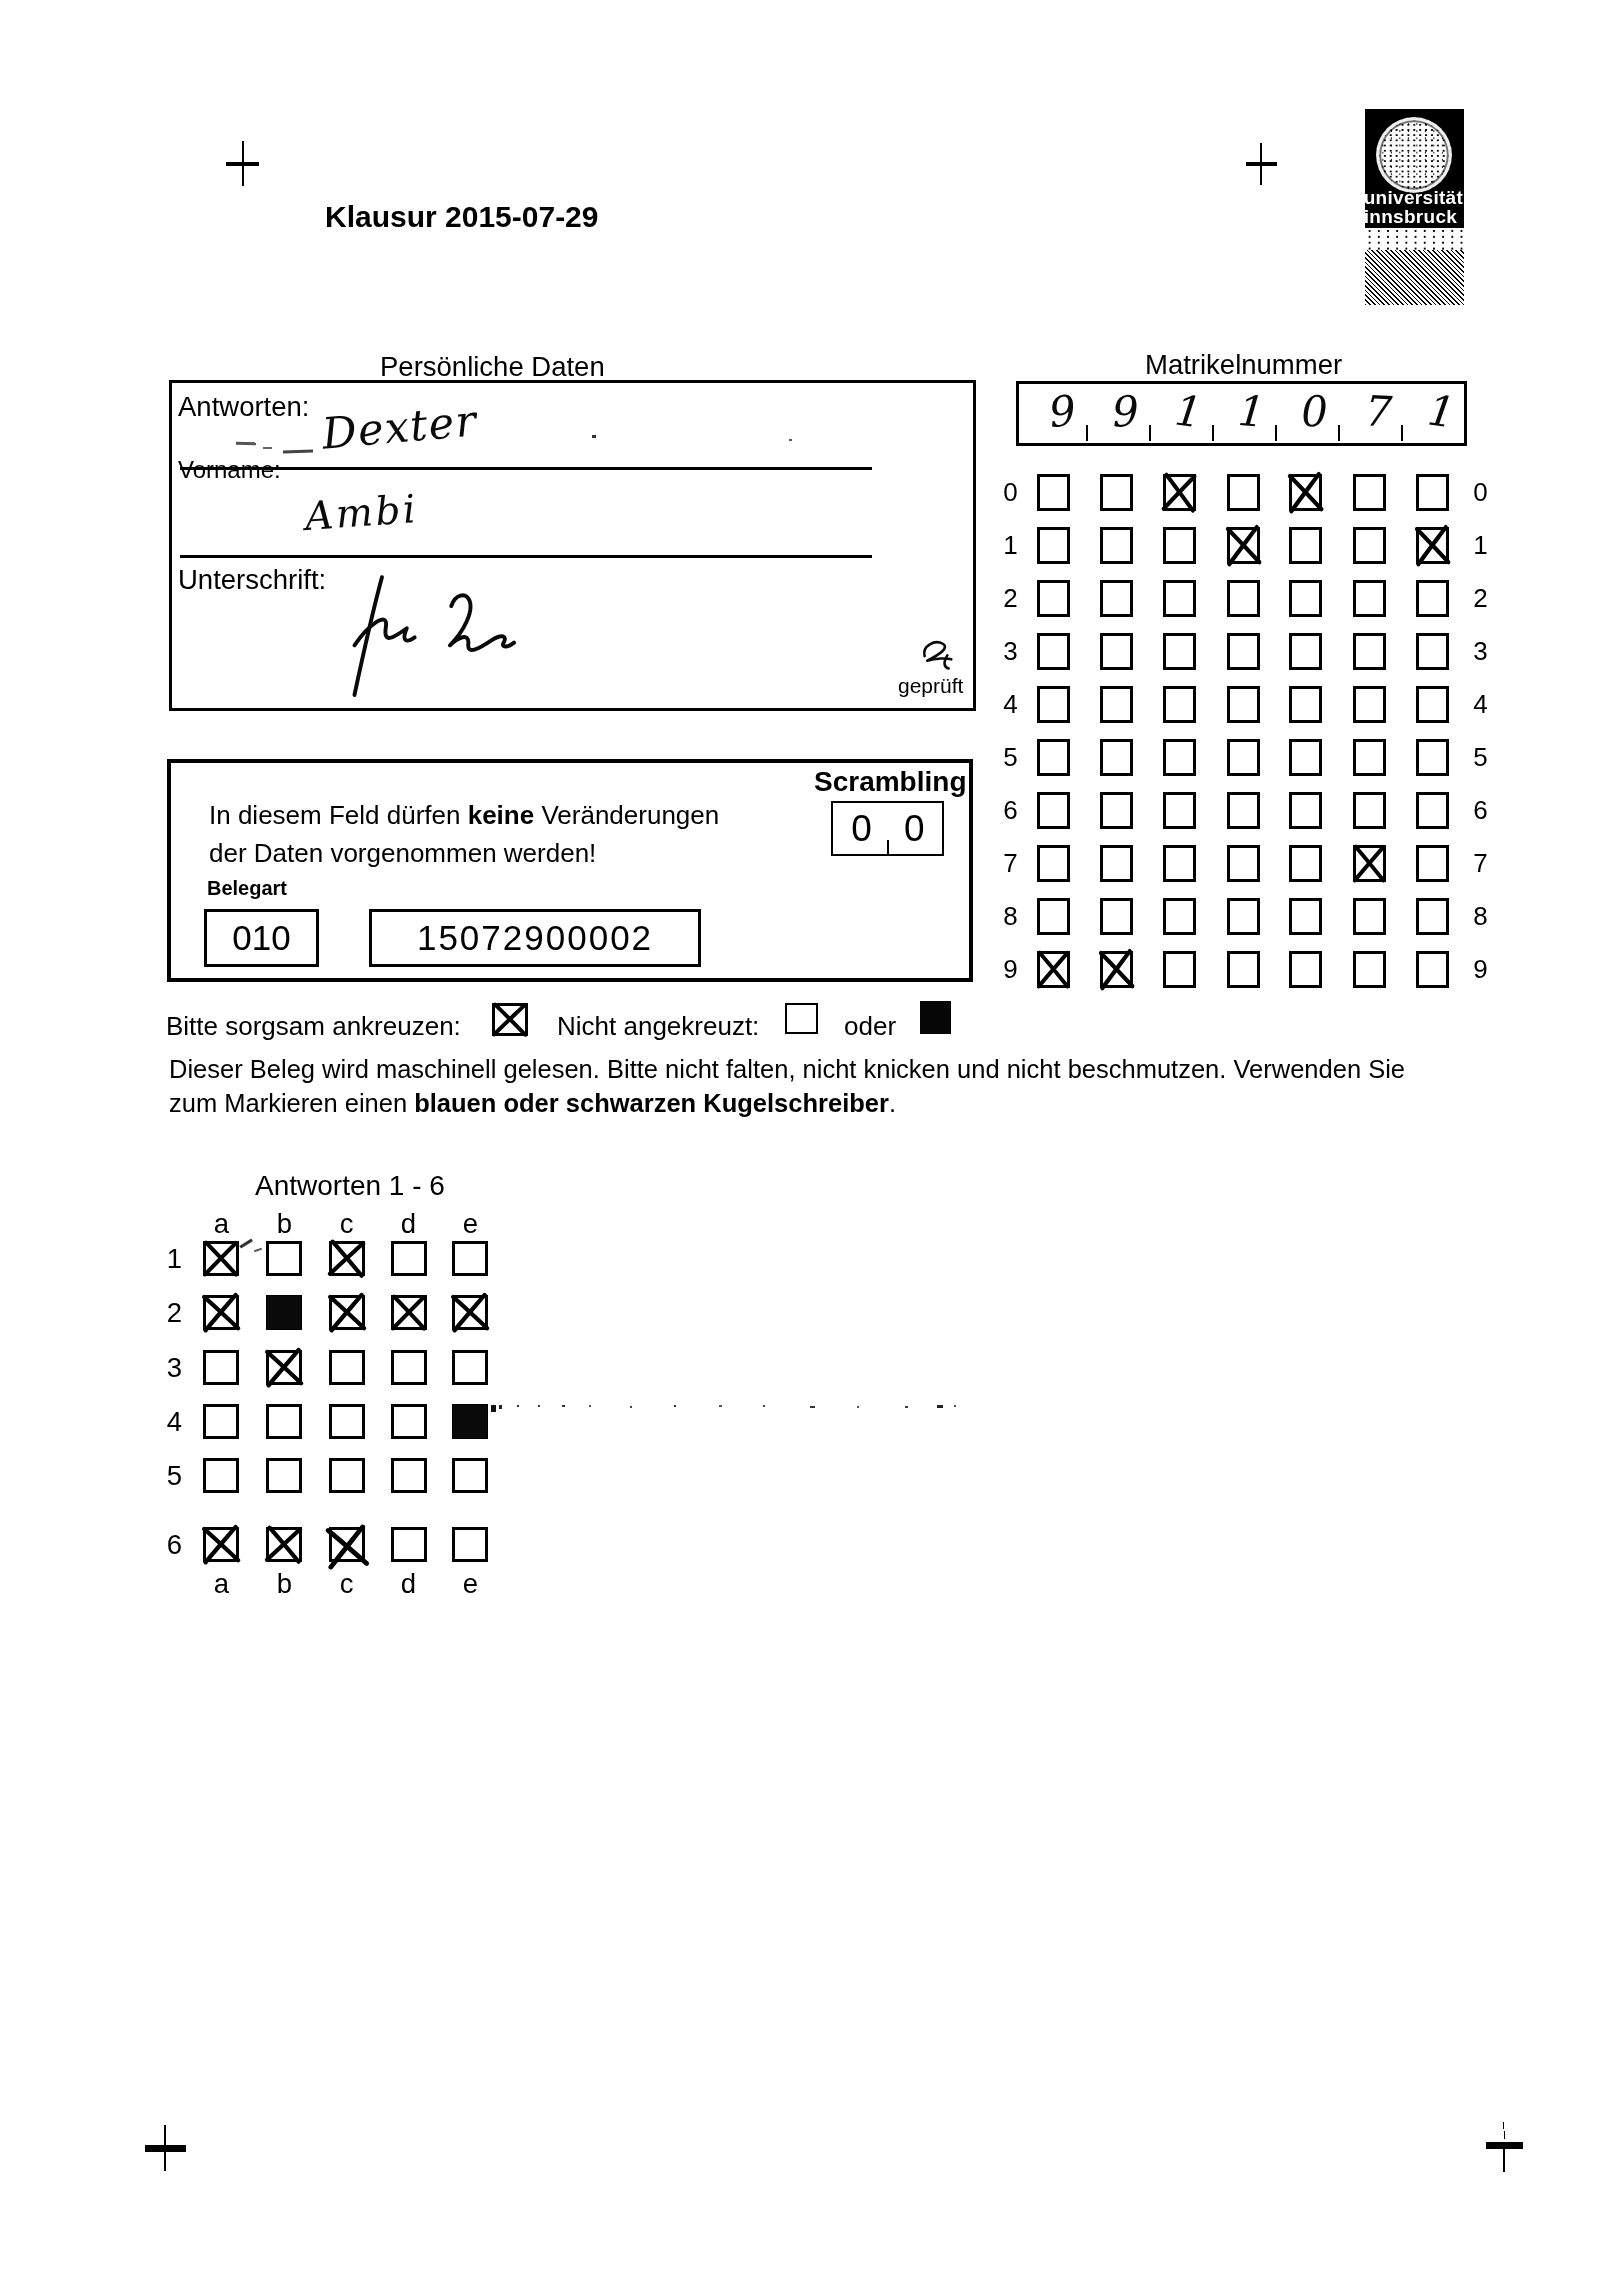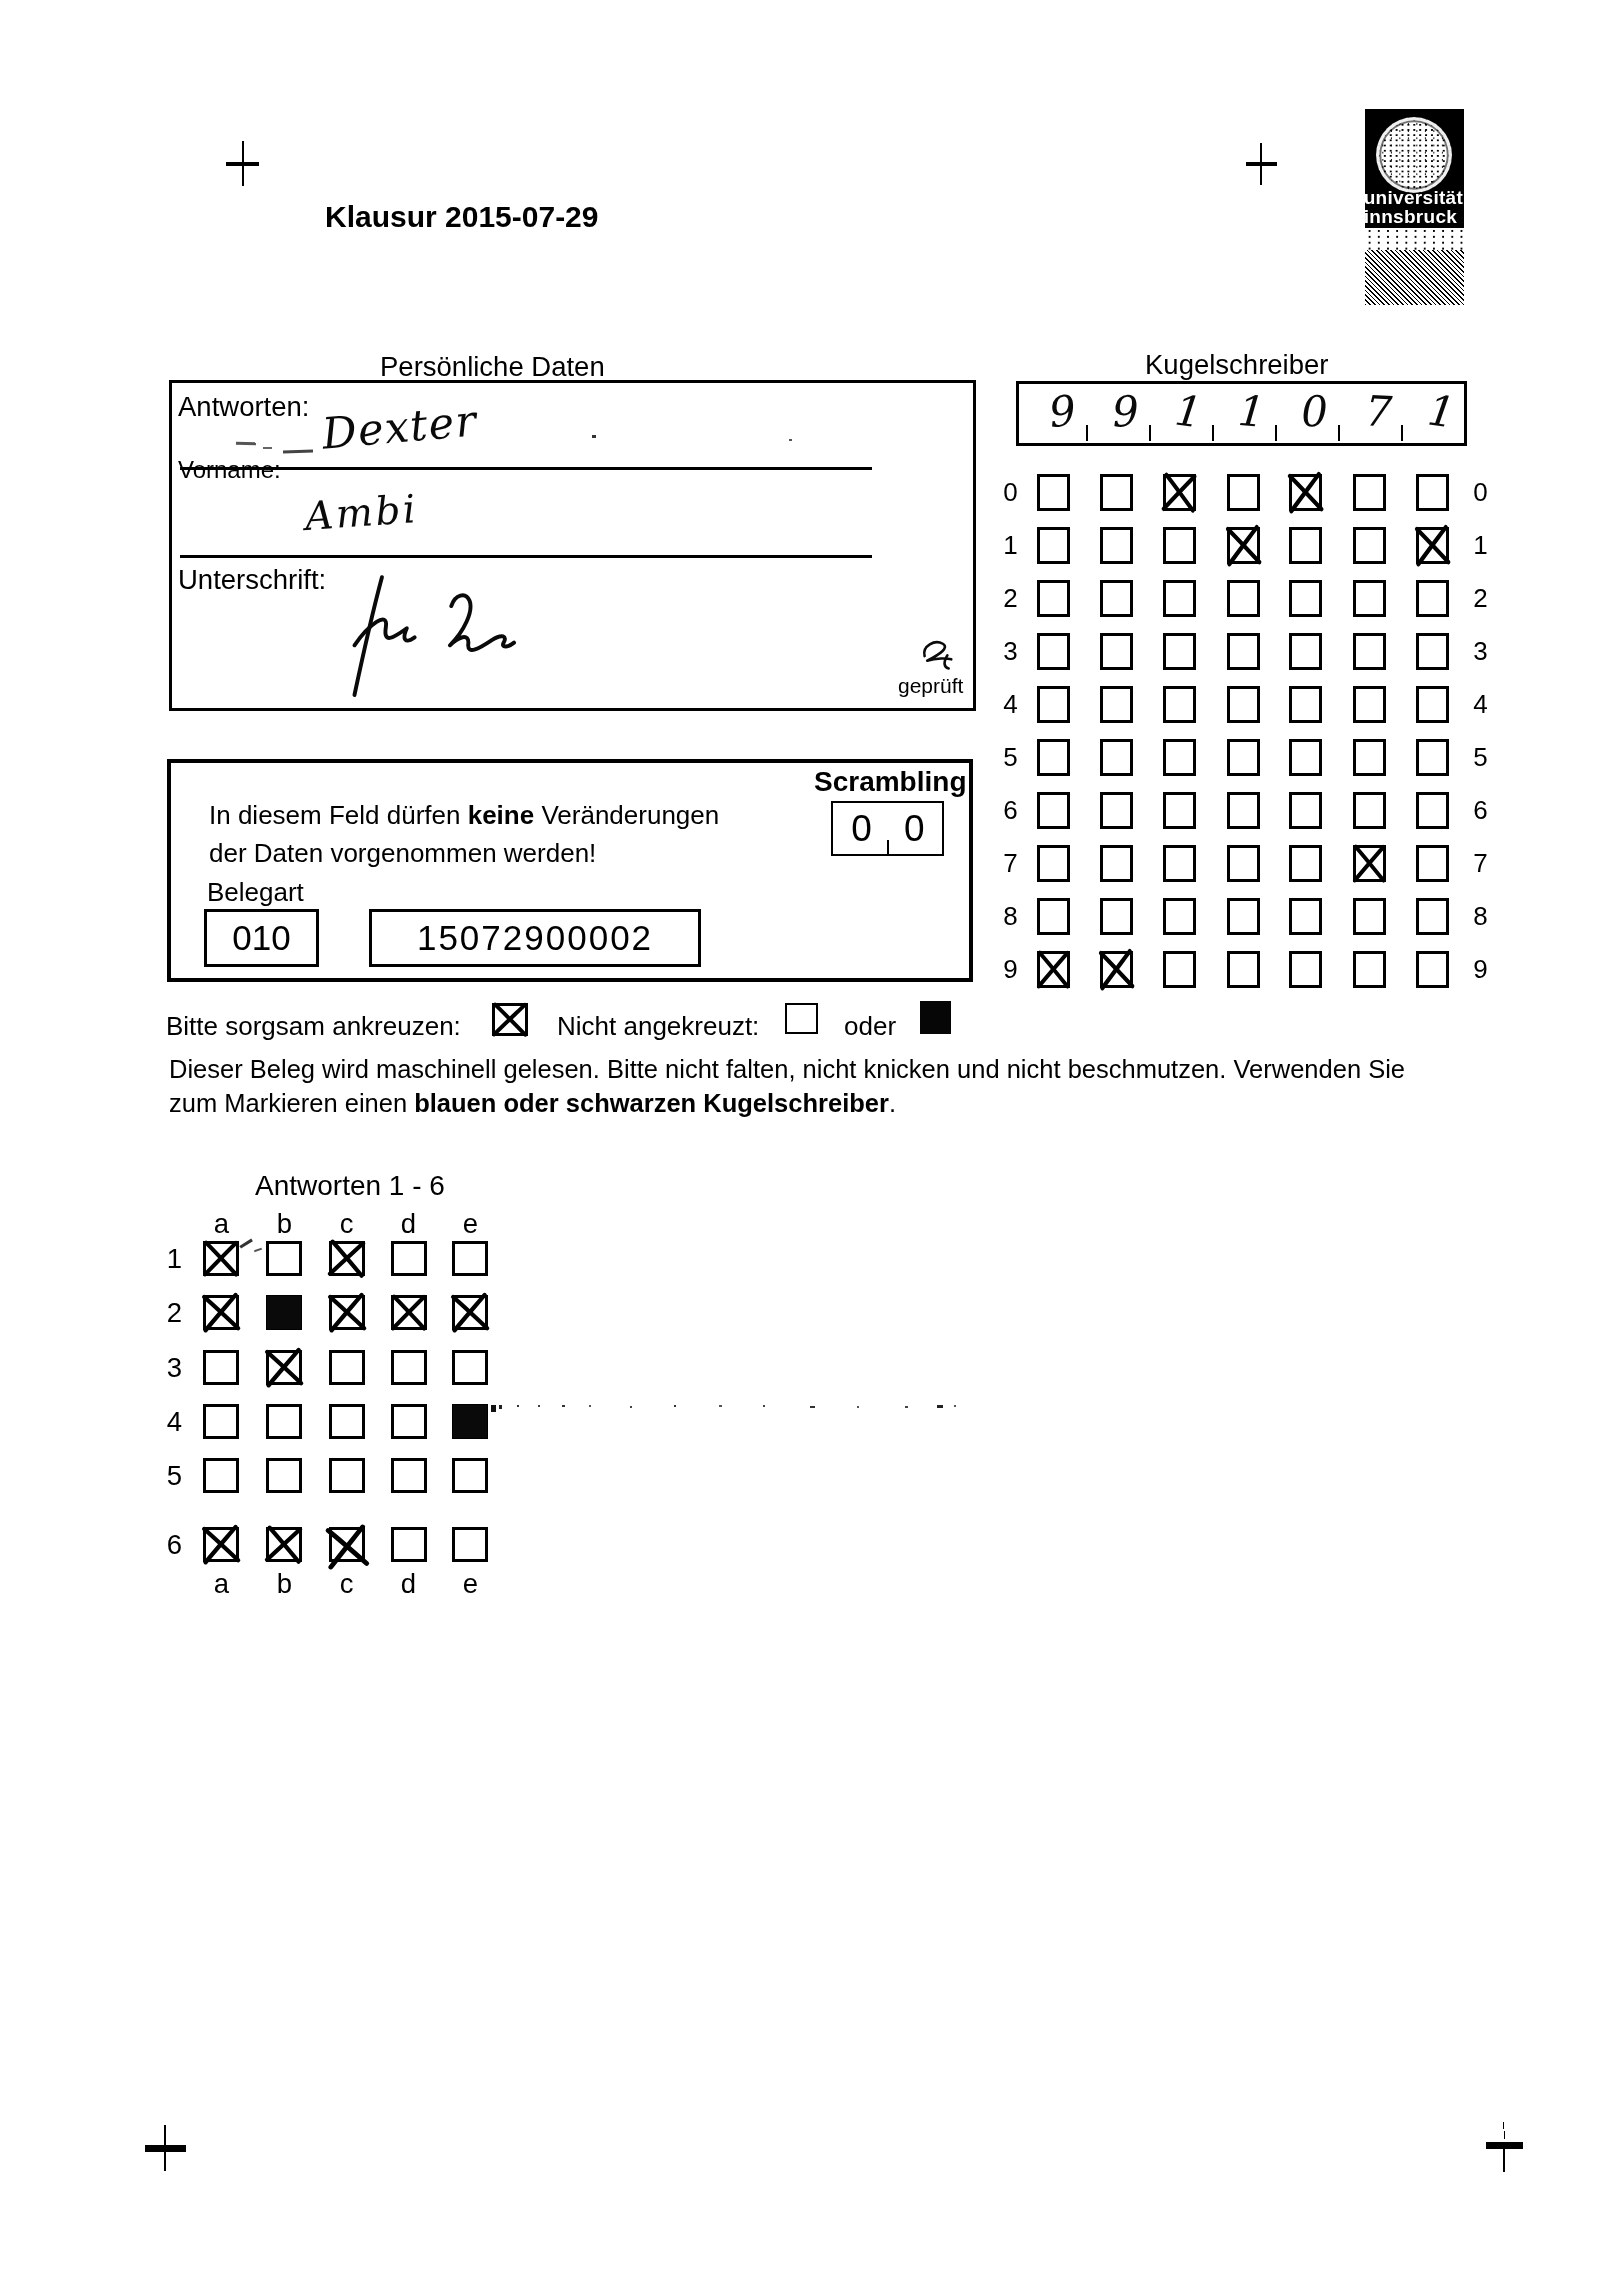--- a/index.html
+++ b/index.html
@@ -95,21 +95,21 @@
     <path d="M84 14 C70 66 56 128 42 194" stroke-width="6"></path>
     <path d="M42 118 C64 86 94 64 90 90 C86 116 100 108 122 92 C114 110 120 116 134 106" stroke-width="6"></path>
     <path d="M190 58 C196 40 212 36 218 50 C224 66 210 96 188 118 C200 106 218 98 216 116 C214 134 234 122 252 110 C268 100 276 104 270 114 C266 122 276 122 286 114" stroke-width="6"></path>
   </svg>
   <svg class="abs gep" style="left:914px;top:634px;" width="42" height="39" viewBox="0 0 64 60">
     <path d="M16 34 C12 18 32 8 44 15 C54 21 40 31 20 41 C34 37 50 37 57 39" stroke-width="4"></path>
     <path d="M51 33 C45 43 45 51 53 53" stroke-width="4"></path>
   </svg>
   <div class="abs lbl" style="left:898px;top:674px;font-size:21px;">geprüft</div>
 
-  <div class="abs lbl" style="left:1145px;top:349px;font-size:27.5px;">Kugelschreiber</div>
+  <div class="abs lbl" style="left:1145px;top:349px;font-size:27.5px;">Matrikelnummer</div>
   <div class="frame" style="left:1016px;top:381px;width:451px;height:65px;border-width:3.9px;" id="digitbox">
       <span class="hw" style="position:absolute;left:11.8px;top:2.6px;width:63px;text-align:center;font-size:42px;transform:rotate(-6deg);">9</span>
       <div style="position:absolute;left:67px;top:41px;width:2px;height:16.4px;background:#000;"></div>
       <span class="hw" style="position:absolute;left:75px;top:2.6px;width:63px;text-align:center;font-size:42px;transform:rotate(-3deg);">9</span>
       <div style="position:absolute;left:130px;top:41px;width:2px;height:16.4px;background:#000;"></div>
       <span class="hw" style="position:absolute;left:138px;top:2.6px;width:63px;text-align:center;font-size:42px;transform:rotate(7deg);">1</span>
       <div style="position:absolute;left:193px;top:41px;width:2px;height:16.4px;background:#000;"></div>
       <span class="hw" style="position:absolute;left:201px;top:2.6px;width:63px;text-align:center;font-size:42px;transform:rotate(5deg);">1</span>
       <div style="position:absolute;left:256px;top:41px;width:2px;height:16.4px;background:#000;"></div>
       <span class="hw" style="position:absolute;left:264px;top:2.6px;width:63px;text-align:center;font-size:42px;transform:rotate(-2deg);">0</span>
@@ -126,21 +126,21 @@
   </div>
   <div class="abs lbl" style="left:209px;top:838px;font-size:26px;">der Daten vorgenommen werden!</div>
 
   <div class="abs b lbl" style="left:814px;top:766px;font-size:28px;">Scrambling</div>
   <div class="cb thin" style="left:831px;top:801px;width:113px;height:55px;">
     <span class="abs" style="left:18.3px;top:5.2px;font-size:37px;">0</span>
     <span class="abs" style="left:71px;top:5.2px;font-size:37px;">0</span>
     <div class="rule" style="left:54px;top:37px;width:2px;height:14.4px;"></div>
   </div>
 
-  <div class="abs lbl" style="left:207px;top:877px;font-size:26px;">Belegart</div>
+  <div class="abs lbl" style="left:207px;top:877px;font-size:20px;font-weight:bold;">Belegart</div>
   <div class="cb" style="left:204px;top:909px;width:115px;height:58px;text-align:center;line-height:52px;font-size:35px;">010</div>
 
   <div class="abs lbl" style="left:469px;top:926px;font-size:22px;">Klausur-ID</div>
   <div class="cb" style="left:369px;top:909px;width:332px;height:58px;text-align:center;line-height:52px;font-size:35px;letter-spacing:2px;">15072900002</div>
 
   <div class="abs lbl" style="left:166px;top:1011px;font-size:26px;">Bitte sorgsam ankreuzen:</div>
   <div class="cb" style="left:492px;top:1003px;width:36px;height:33px;border-width:3.9px;">
     <svg class="xm v1" viewBox="0 0 100 100" preserveAspectRatio="none">
       <path d="M10 8 C32 30 64 64 91 93"></path>
         <path d="M89 7 C66 32 34 66 9 94"></path>

